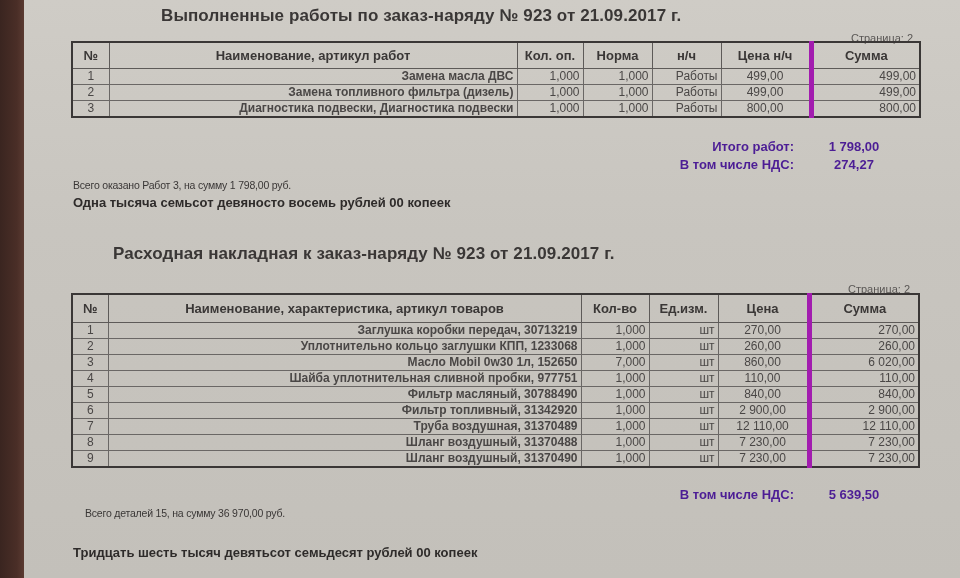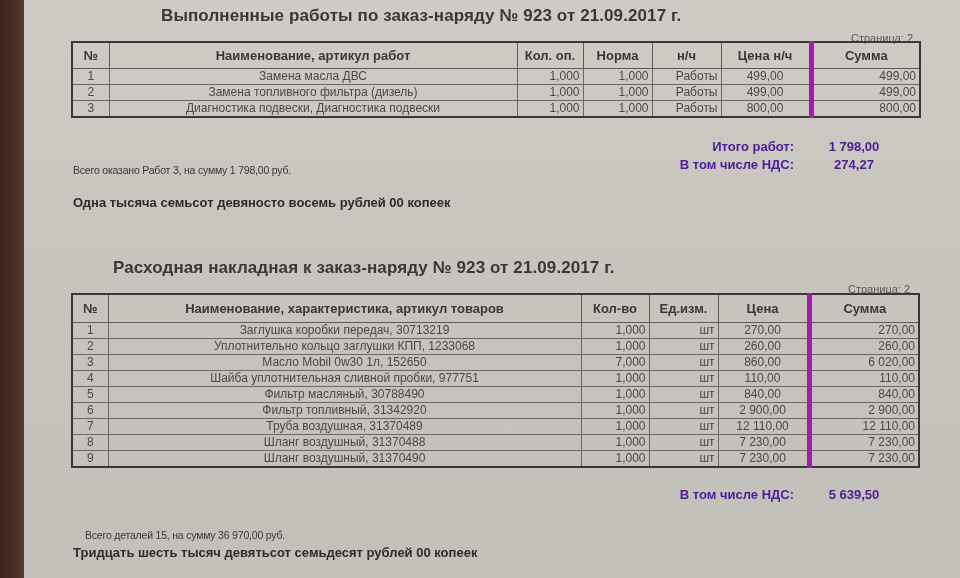--- a/index.html
+++ b/index.html
@@ -32,21 +32,21 @@
   table.doc th {
     font-weight: bold; font-size: 13px; color: #3a3736;
     border: 1px solid #5d5a58; text-align: center; padding: 0;
   }
   table.doc td {
     border: 1px solid #6a6765; padding: 0 3px; white-space: nowrap;
     color: #4a4746; line-height: 15px; height: 15px; overflow: hidden;
   }
   table.doc td.c { text-align: center; }
   table.doc td.r { text-align: right; margin-left: 13px; }
-  table.doc td.l { text-align: center; }
+  table.doc td.l { text-align: right; font-weight: bold; }
   table.doc .sumcol { border-left: 5px solid #a21caf; }
   .totals {
     position: absolute; font-weight: bold; font-size: 13px; color: #4c1d95;
   }
   .totals .row { display: flex; height: 18px; align-items: center; }
   .totals .lbl { width: 130px; text-align: right; }
   .totals .val { width: 120px; text-align: center; }
   .small-note {
     position: absolute; font-size: 10.5px; color: #3a3736; white-space: nowrap;
     letter-spacing: -0.2px;
@@ -121,24 +121,24 @@
   <div class="row">
     <span class="lbl">Итого работ:</span>
     <span class="val">1 798,00</span>
   </div>
   <div class="row">
     <span class="lbl">В том числе НДС:</span>
     <span class="val">274,27</span>
   </div>
 </div>
 
-<div class="small-note" style="left:73px; top:164px;">Всего оказано Работ 3, на сумму 1 798,00 руб.</div>
+<div class="small-note" style="left:73px; top:179px;">Всего оказано Работ 3, на сумму 1 798,00 руб.</div>
 <div class="words" style="left:73px; top:195px;">Одна тысяча семьсот девяносто восемь рублей 00 копеек</div>
 
-<div class="title" style="left:113px; top:258px;">Расходная накладная к заказ-наряду №  923 от 21.09.2017 г.</div>
+<div class="title" style="left:113px; top:244px;">Расходная накладная к заказ-наряду №  923 от 21.09.2017 г.</div>
 <div class="page-label" style="left:848px; top:283px;">Страница: 2</div>
 
 <table class="doc" style="left:71px; top:293px; width:847px;">
   <colgroup>
     <col style="width:36px">
       <col style="width:473px">
       <col style="width:68px">
       <col style="width:69px">
       <col style="width:91px">
       <col style="width:110px">
@@ -229,14 +229,14 @@
   </tbody>
 </table>
 
 <div class="totals" style="left:664px; top:485px;">
   <div class="row">
     <span class="lbl">В том числе НДС:</span>
     <span class="val">5 639,50</span>
   </div>
 </div>
 
-<div class="small-note" style="left:73px; top:529px;padding-left:12px;">Всего деталей 15, на сумму 36 970,00 руб.</div>
+<div class="small-note" style="left:73px; top:507px;padding-left:12px;">Всего деталей 15, на сумму 36 970,00 руб.</div>
 <div class="words" style="left:73px; top:545px;">Тридцать шесть тысяч девятьсот семьдесят рублей 00 копеек</div>
 
 </body></html>

